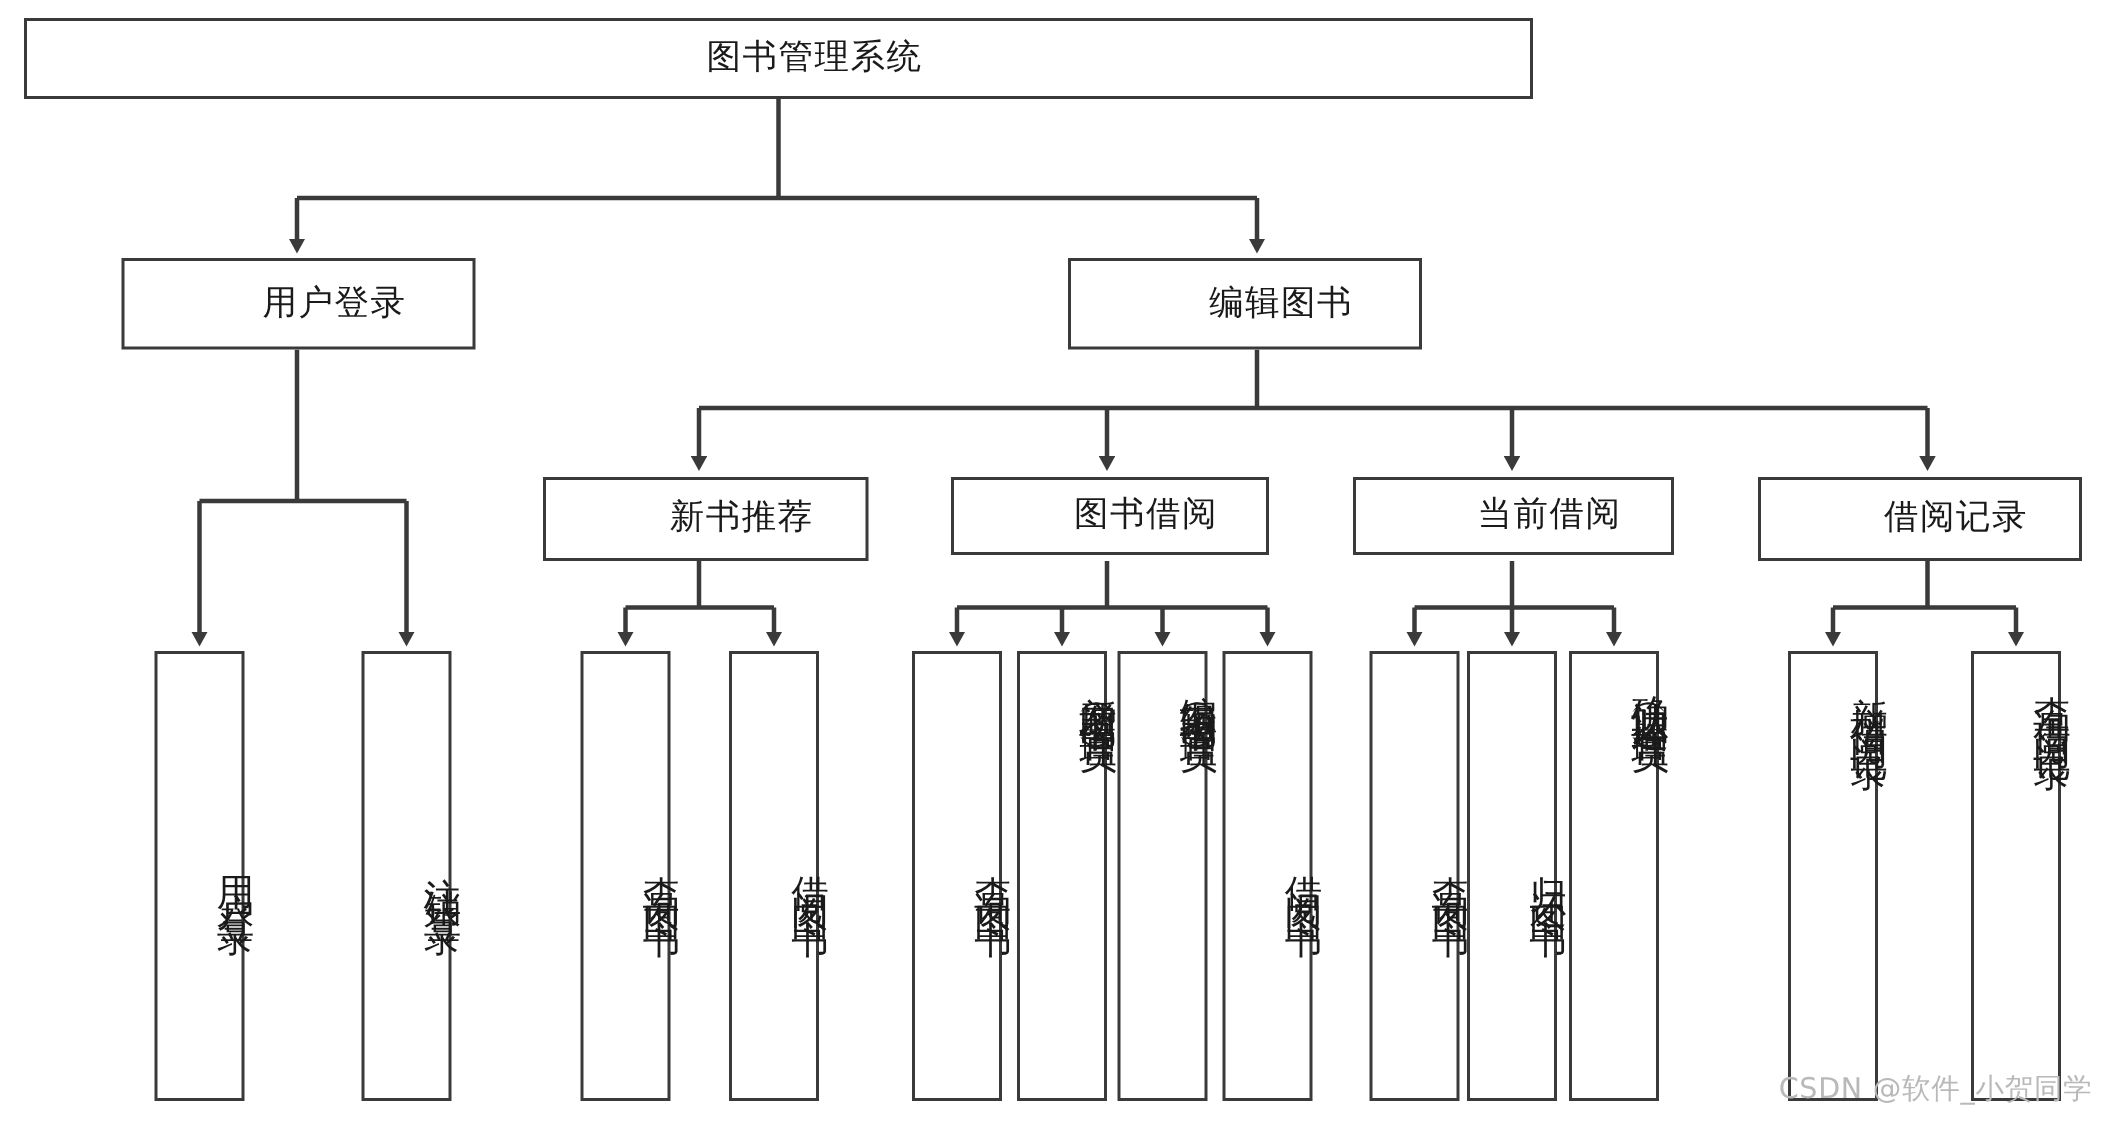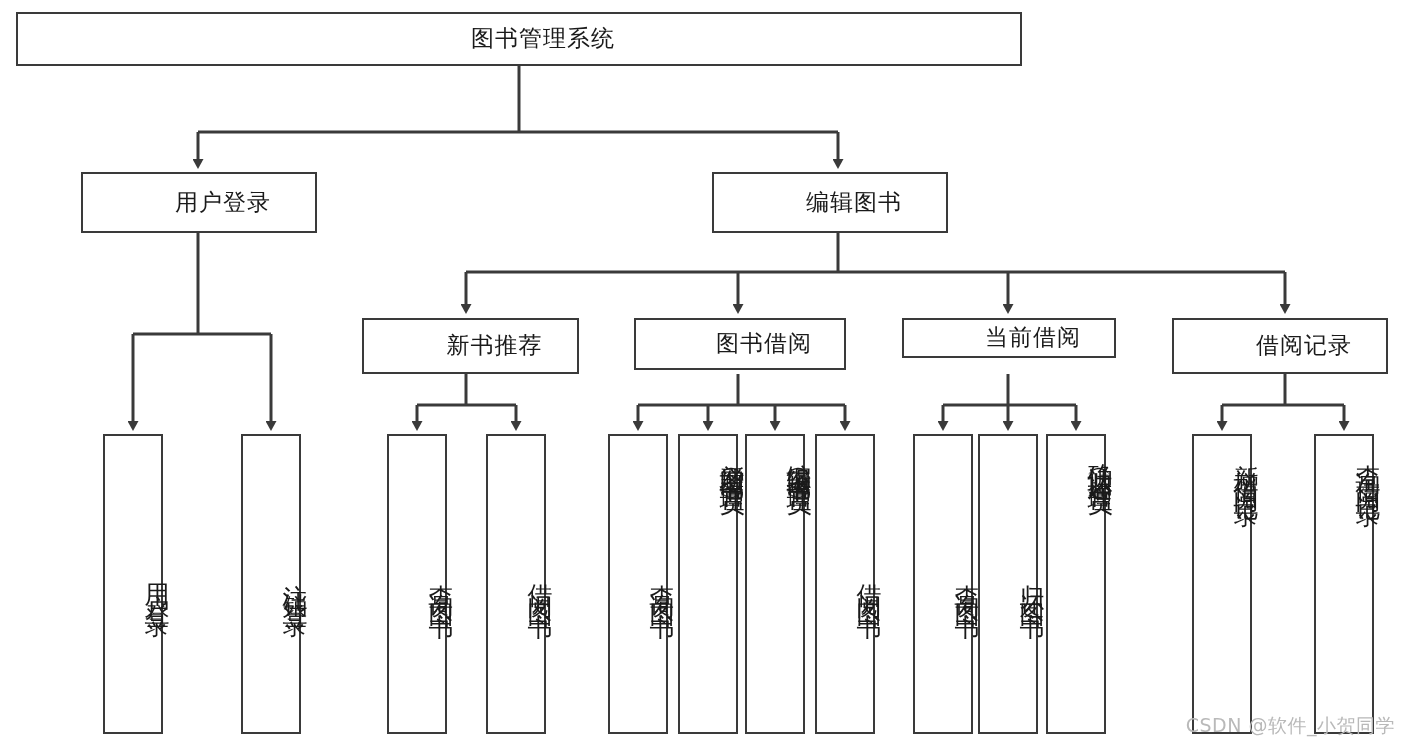--- a/index.html
+++ b/index.html
@@ -146,21 +146,21 @@
   <div class="node horiz" style="left:712px; top:172px; width:236px; height:61px;">
     <span class="label">编辑图书</span>
   </div>
 
   <div class="node horiz" style="left:362px; top:318px; width:217px; height:56px;align-items:center;">
     <span class="label">新书推荐</span>
   </div>
   <div class="node horiz" style="left:634px; top:318px; width:212px; height:52px;">
     <span class="label">图书借阅</span>
   </div>
-  <div class="node horiz" style="left:902px; top:318px; width:214px; height:40px;">
+  <div class="node horiz" style="left:902px; top:318px; width:214px; height:52px;">
     <span class="label">当前借阅</span>
   </div>
   <div class="node horiz" style="left:1172px; top:318px; width:216px; height:56px;">
     <span class="label">借阅记录</span>
   </div>
 
   <div class="node vert short-text" style="left:103px; top:434px; width:60px; height:300px;">
     <span class="label">用户登录</span>
   </div>
   <div class="node vert short-text" style="left:241px; top:434px; width:60px; height:300px;">

